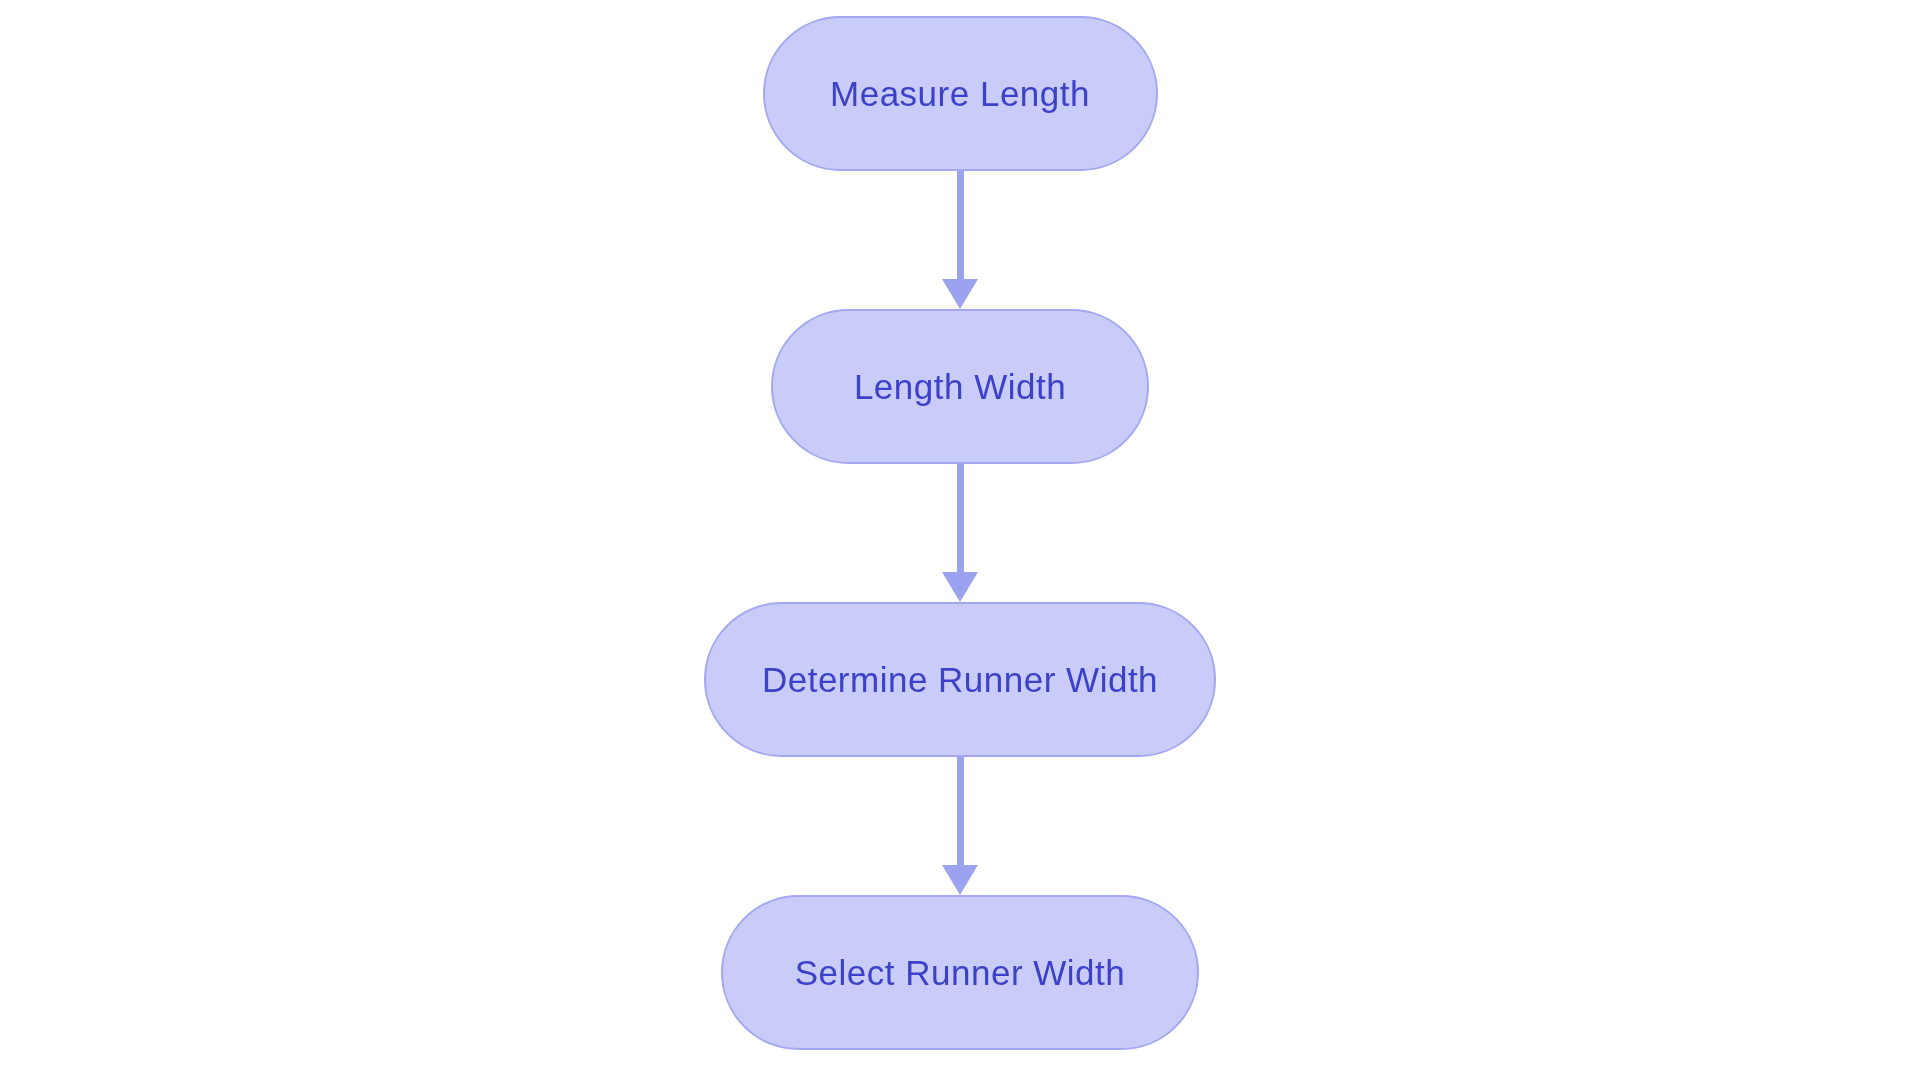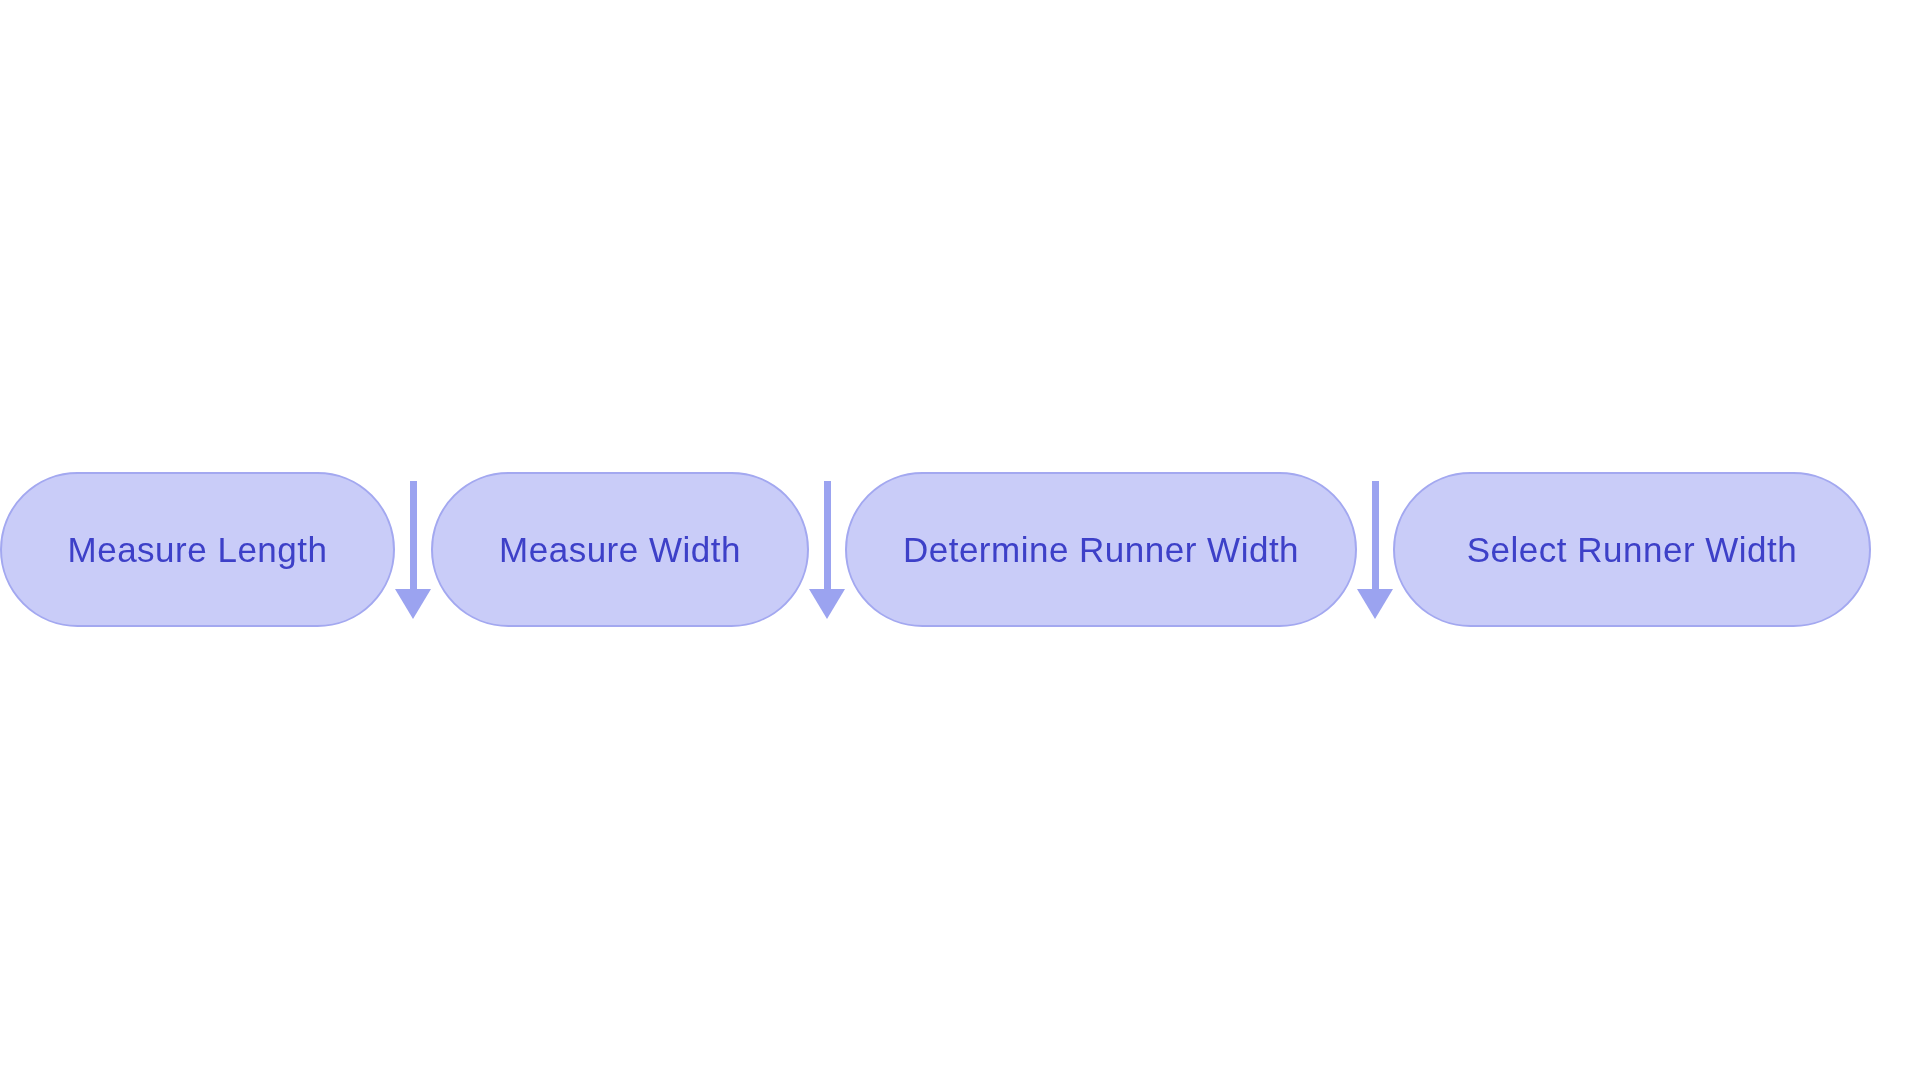--- a/index.html
+++ b/index.html
@@ -19,21 +19,21 @@
     height: 1083px;
     background: var(--bg);
     font-family: "Liberation Sans", sans-serif;
     overflow: hidden;
   }
   .canvas {
     position: relative;
     width: 1920px;
     height: 1083px;
     display: flex;
-    flex-direction: row;
+    flex-direction: column;
     align-items: center;
     padding-top: 16px;
   }
   .node {
     height: 155px;
     border-radius: 78px;
     background: var(--node-fill);
     border: 2px solid var(--node-border);
     display: flex;
     align-items: center;
@@ -77,21 +77,21 @@
   <div class="node node-1">
     <span>Measure Length</span>
   </div>
 
   <div class="connector">
     <div class="line"></div>
     <div class="arrowhead"></div>
   </div>
 
   <div class="node node-2">
-    <span>Measure Width</span>
+    <span>Length Width</span>
   </div>
 
   <div class="connector">
     <div class="line"></div>
     <div class="arrowhead"></div>
   </div>
 
   <div class="node node-3">
     <span>Determine Runner Width</span>
   </div>

